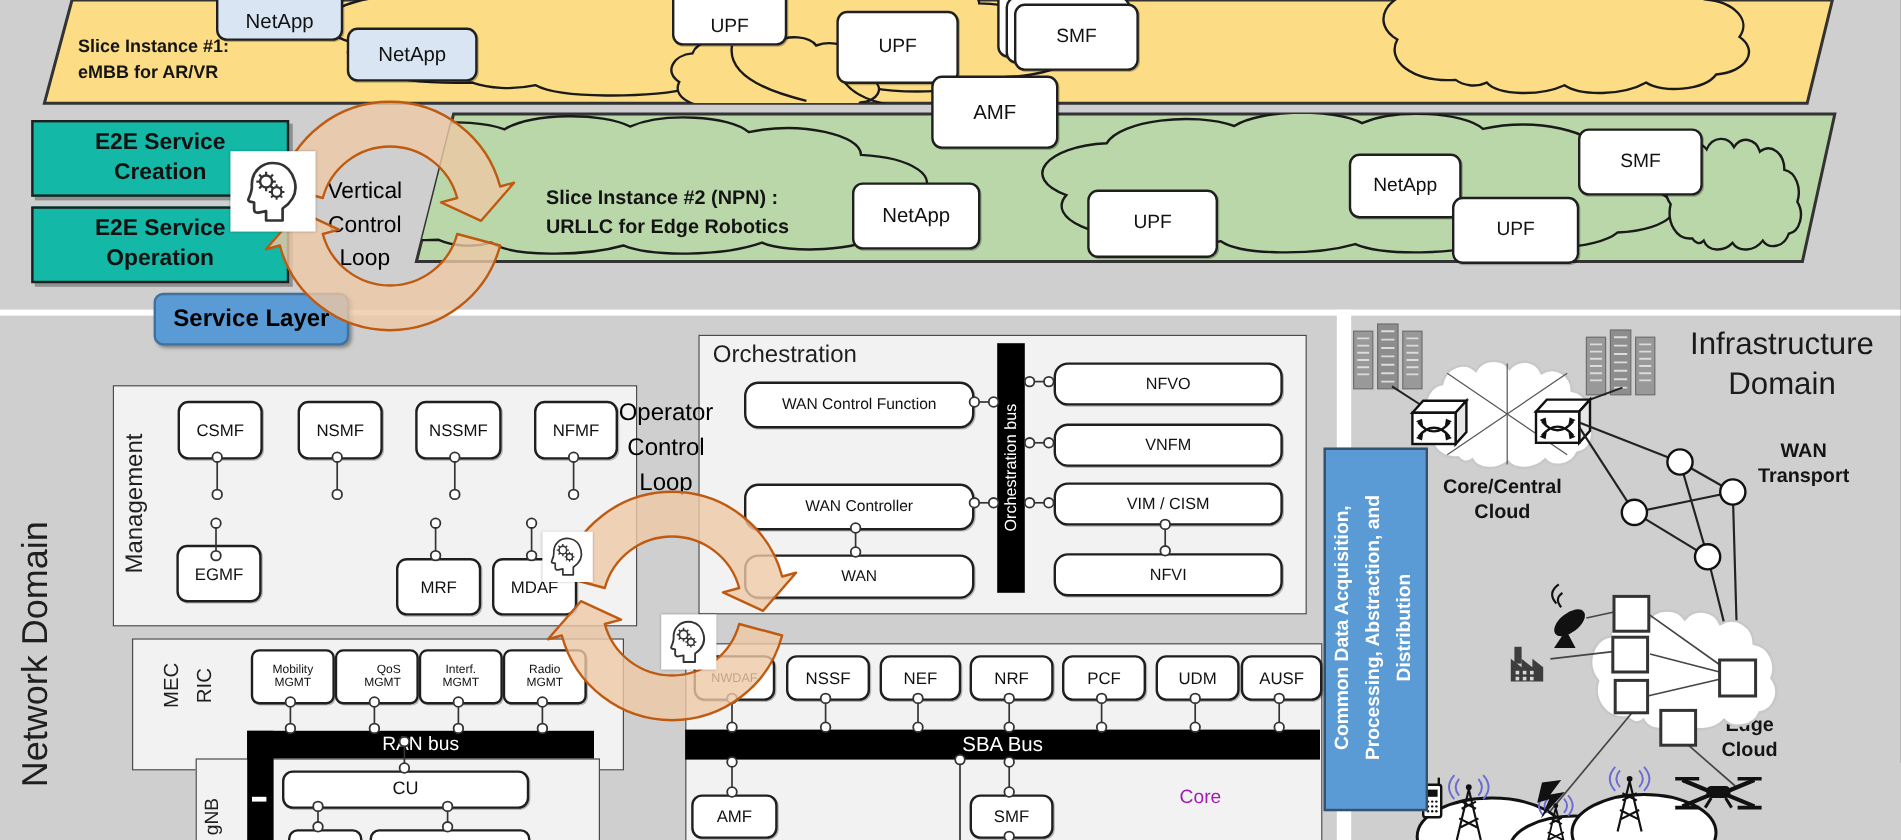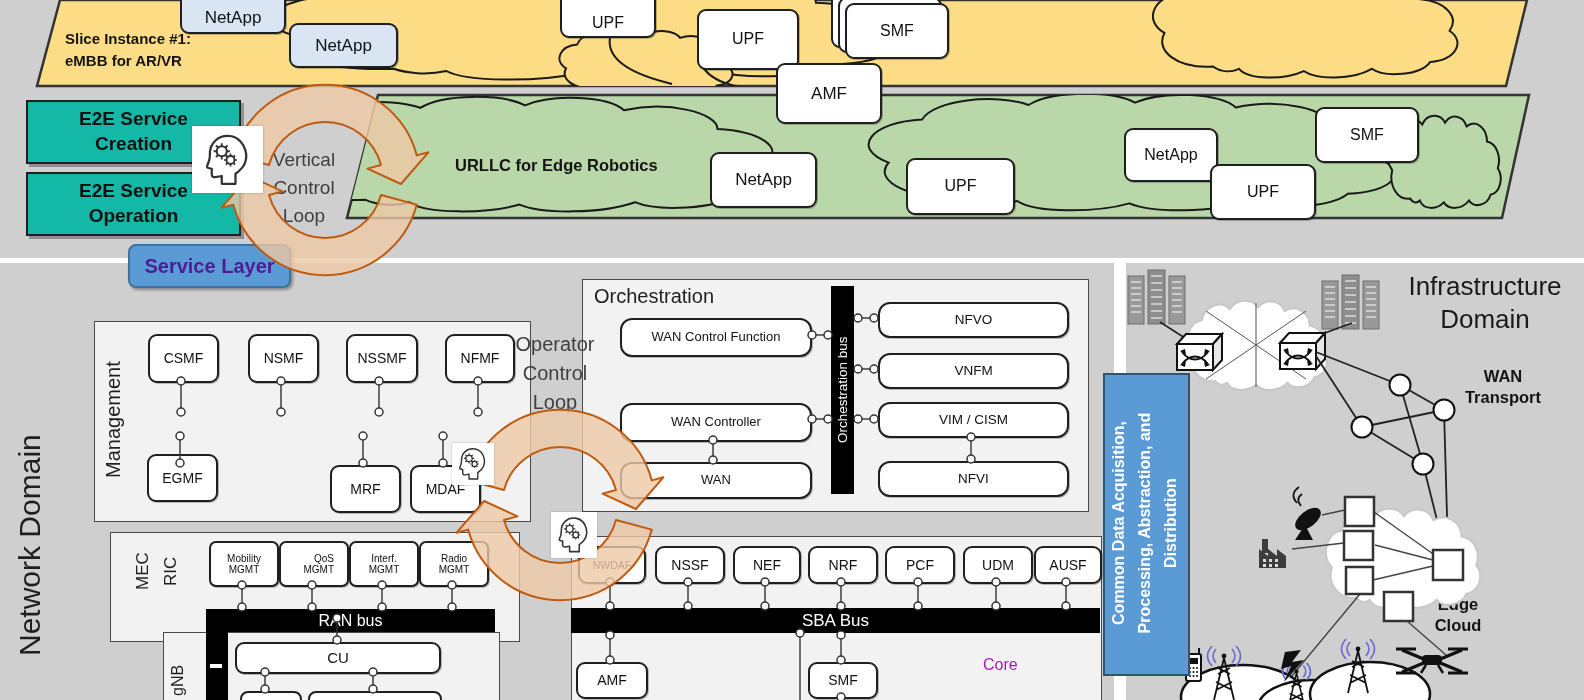--- a/index.html
+++ b/index.html
@@ -14,39 +14,39 @@
   
   .panel{position:absolute;background:#f2f2f2;border:1.5px solid #4a4a4a;z-index:2;}
   .bus{position:absolute;background:#000;color:#fff;display:flex;align-items:center;
        justify-content:center;font-size:17px;z-index:3;}
   .vlabel{position:absolute;display:flex;align-items:center;justify-content:center;
           writing-mode:vertical-rl;transform:rotate(180deg);color:#1f1f1f;z-index:3;}
   .e2e{position:absolute;background:#14b8a6;border:2px solid #1f1f1f;display:flex;align-items:center;
        justify-content:center;text-align:center;font-weight:bold;font-size:19px;line-height:1.3;
        box-shadow:3px 3px 0 rgba(0,0,0,.3);z-index:4;}
   .slicetitle{position:absolute;font-weight:bold;font-size:15px;line-height:1.45;color:#141414;z-index:3;}
-  .looptext{position:absolute;text-align:center;color:#404040;z-index:6;}
+  .looptext{position:absolute;text-align:center;color:#000000;z-index:6;}
   .biglabel{position:absolute;text-align:center;color:#1a1a1a;z-index:6;}
   .boldlabel{position:absolute;text-align:center;font-weight:bold;font-size:16.5px;line-height:1.25;
              color:#141414;z-index:6;}
   .headbox{position:absolute;background:#fff;z-index:10;display:flex;align-items:center;
            justify-content:center;box-shadow:0 0 2px rgba(0,0,0,.25);}
   .stub{position:absolute;background:#fff;border:2px solid #1f1f1f;border-radius:8px 8px 0 0;z-index:4;}
   .hline{position:absolute;background:#fff;z-index:5;}
   svg{display:block;}
   #slices{position:absolute;left:0;top:0;z-index:1;}
   #overlay{position:absolute;left:0;top:0;z-index:6;pointer-events:none;}
   #loops{position:absolute;left:0;top:0;z-index:9;pointer-events:none;}
   .cdadbar{position:absolute;left:1103px;top:373px;width:83px;height:299px;background:#5b9bd5;
            border:2px solid #35536f;z-index:7;}
   .cdadtext{position:absolute;left:997px;top:481px;width:296px;height:84px;transform:rotate(-90deg);
             display:flex;flex-direction:column;align-items:center;justify-content:center;
             color:#fff;font-weight:bold;font-size:16px;line-height:26px;z-index:8;text-align:center;}
   .badge{position:absolute;left:128px;top:244px;width:159px;height:40px;background:#5b9bd5;
-         border:2px solid #41719c;border-radius:8px;color:#4c1d95;font-weight:bold;font-size:20px;
+         border:2px solid #41719c;border-radius:8px;color:#000000;font-weight:bold;font-size:20px;
          display:flex;align-items:center;justify-content:center;z-index:8;
          box-shadow:2px 2px 3px rgba(0,0,0,.35);}
 </style>
 </head>
 <body>
 
 <div id="canvas">
 
   <svg width="0" height="0" style="position:absolute">
     <defs>
@@ -107,20 +107,21 @@
   <div class="nbox" style="left:831px;top:-8px;width:100px;height:52px;z-index:3;"></div>
   <div class="nbox" style="left:838px;top:-3px;width:100px;height:52px;z-index:3;"></div>
   <div class="nbox" style="left:845px;top:3px;width:100px;height:52px;font-size:16px;">
       <span>SMF</span>
     </div>
   <div class="nbox" style="left:776px;top:63px;width:102px;height:57px;font-size:17px;z-index:5;">
       <span>AMF</span>
     </div>
 
   <div class="slicetitle" style="left:455px;top:154px;font-size:16.5px;">
+    <div>Slice Instance #2 (NPN) :</div>
       <div>URLLC for Edge Robotics</div>
   </div>
   <div class="nbox" style="left:710px;top:152px;width:103px;height:52px;font-size:17px;">
       <span>NetApp</span>
     </div>
   <div class="nbox" style="left:906px;top:158px;width:105px;height:53px;font-size:16px;">
       <span>UPF</span>
     </div>
   <div class="nbox" style="left:1124px;top:128px;width:90px;height:50px;font-size:16px;">
       <span>NetApp</span>
@@ -257,20 +258,21 @@
     </div>
   <div class="abs" style="left:983px;top:656px;font-size:16px;color:#a21caf;z-index:3;">Core</div>
 
   <div class="cdadbar"></div>
   <div class="cdadtext">
     <span>Common Data Acquisition,</span>
       <span>Processing, Abstraction, and</span>
       <span>Distribution</span>
   </div>
 
+  <div class="boldlabel" style="left:1193px;top:396px;width:118px;"><span>Core/Central Cloud</span></div>
   <div class="boldlabel" style="left:1453px;top:366px;width:100px;"><span>WAN Transport</span></div>
   <div class="boldlabel" style="left:1424px;top:594px;width:68px;"><span>Edge Cloud</span></div>
 
   <svg id="overlay" width="1584" height="700">
     <g stroke="#333" stroke-width="1.4">
 
       <line x1="181" y1="379" x2="181" y2="414"></line>
         <line x1="281" y1="379" x2="281" y2="414"></line>
       <line x1="379" y1="379" x2="379" y2="414"></line>
         <line x1="478" y1="379" x2="478" y2="414"></line>

